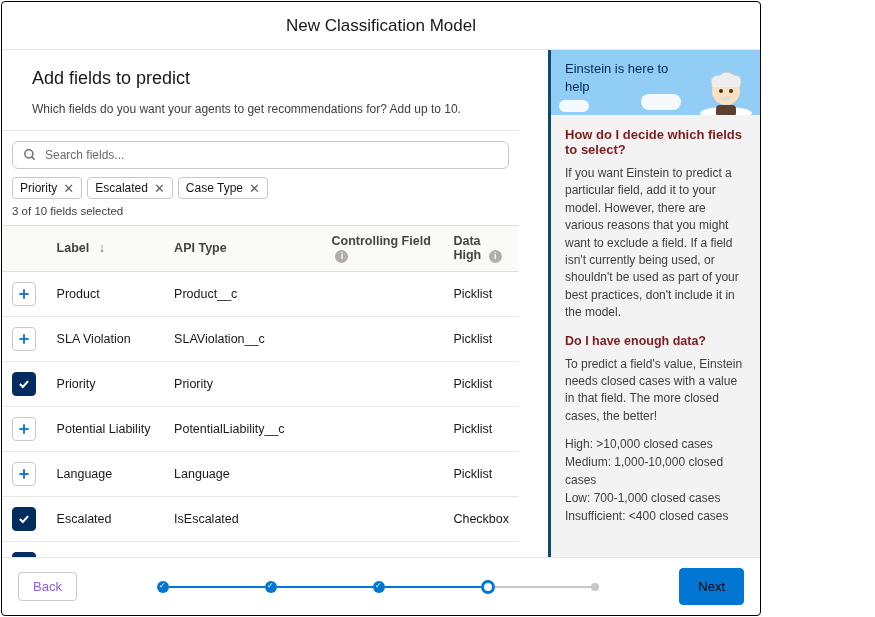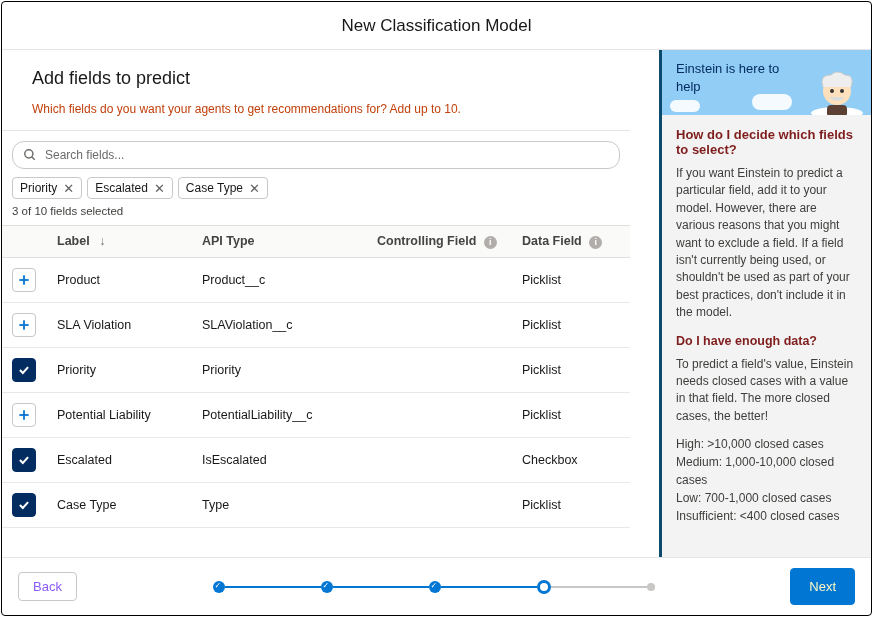--- a/index.html
+++ b/index.html
@@ -1,25 +1,25 @@
 <!DOCTYPE html>
 <html><head>
 <meta charset="utf-8">
 <style>
   * { box-sizing: border-box; margin: 0; padding: 0; }
   body { font-family: -apple-system, BlinkMacSystemFont, "Segoe UI", Arial, sans-serif; background: #fff; color: #181818; width: 875px; height: 617px; overflow: hidden; }
-  .modal { width: 871px; height: 615px; margin: 1px; border: 1px solid #000; border-radius: 4px; display: flex; flex-direction: column; background:#fff; }
+  .modal { width: 760px; height: 615px; margin: 1px; border: 1px solid #000; border-radius: 4px; display: flex; flex-direction: column; background:#fff; }
   .titlebar { text-align: center; padding: 14px 0 13px; font-size: 17px; border-bottom: 1px solid #e5e5e5; font-weight: 400; }
   .body { flex:1; display:flex; min-height:0; border-bottom:1px solid #e5e5e5;}
   .left { flex:1; display:flex; flex-direction:column; min-width:0; }
   .intro { padding: 18px 30px 14px; border-bottom:1px solid #e5e5e5;}
   .intro h2 { font-size: 18px; font-weight:400; margin-bottom: 13px; }
-  .intro p { font-size: 12px; color:#c2410c; }
+  .intro p { font-size: 12px; color:#404040; }
   .searchwrap { padding: 10px 10px 8px; }
-  .sinput { display:flex; align-items:center; border:1px solid #c9c9c9; border-radius:12px; padding:6px 10px; background:#fff; }
+  .sinput { display:flex; align-items:center; border:1px solid #c9c9c9; border-radius:6px; padding:6px 10px; background:#fff; }
   .sinput svg { width:14px; height:14px; margin-right:8px; color:#706e6b; }
   .sinput input { border:none; outline:none; flex:1; font-size:12px; color:#3e3e3c; background:transparent; }
   .sinput input::placeholder{ color:#6c6c6c; }
   .chips { display:flex; gap:5px; padding: 0 10px 6px; }
   .chip { display:inline-flex; align-items:center; gap:6px; border:1px solid #c9c9c9; border-radius:4px; padding:3px 7px; font-size:12px; background:#fff; }
   .chip .x { color:#5f5f5f; cursor:pointer; font-size:13px; line-height:1; }
   .count { font-size: 11.5px; color:#3e3e3c; padding: 0 10px 8px; }
   .tablewrap { flex:1; overflow:auto; }
   table { width:100%; border-collapse:collapse; font-size:12.5px; }
   thead th { text-align:left; font-weight:700; padding:8px 10px; background:#fafaf9; border-top:1px solid #e0e0e0; border-bottom:1px solid #e0e0e0; color:#444; font-size:12.5px; }
@@ -39,21 +39,21 @@
   .bannerimg { position:absolute; right:4px; bottom:-2px; }
   .cloud { position:absolute; background:#fff; border-radius:20px; opacity:0.9; }
   .helpbody { padding:12px 14px; font-size:12px; color:#3e3e3c; overflow:auto; }
   .helpbody h3 { font-size:13px; font-weight:700; color:#7f1d1d; margin-bottom:8px; }
   .helpbody h4 { font-size:12.5px; font-weight:700; color:#7f1d1d; margin:12px 0 8px; }
   .helpbody p { line-height:1.45; margin-bottom:10px; }
   .stats { line-height:1.5; }
   .footer { display:flex; align-items:center; justify-content:space-between; padding:10px 16px; }
   .btn { border-radius:4px; font-size:13px; padding:6px 14px; cursor:pointer; }
   .btn-back { background:#fff; border:1px solid #c9c9c9; color:#8b5cf6; }
-  .btn-next { background:#0176d3; border:1px solid #0176d3; color:#fef9c3; padding:10px 18px; }
+  .btn-next { background:#0176d3; border:1px solid #0176d3; color:#000000; padding:10px 18px; }
   .stepper { flex:1; display:flex; align-items:center; justify-content:center; gap:0; }
   .step { width:12px; height:12px; border-radius:50%; position:relative; z-index:2; }
   .step.done { background:#0176d3; }
   .step.done::after { content:"✓"; color:#fff; font-size:8px; position:absolute; left:2px; top:0px; }
   .step.current { width:14px; height:14px; border:3px solid #0176d3; background:#fff; border-radius:50%; }
   .step.future { width:8px; height:8px; background:#c9c7c5; }
   .lineseg { height:2px; width:96px; background:#0176d3; }
   .lineseg.future { background:#c9c7c5; }
 </style>
 </head>
@@ -106,21 +106,21 @@
               <th class="collabel">
                 <span>Label</span>
                 <span class="sorticon">↓</span>
               </th>
               <th class="colapi"><span>API Type</span></th>
               <th class="colctrl">
                 <span>Controlling Field</span>
                 <span class="infoicon">i</span>
               </th>
               <th>
-                <span>Data Field</span>
+                <span>Data High</span>
                 <span class="infoicon">i</span>
               </th>
             </tr>
           </thead>
           <tbody id="rows">
               <tr>
                 <td>
                   <div class="addbtn">
                     <svg width="14" height="14" viewBox="0 0 24 24" fill="none" stroke="#0070d2" stroke-width="3">
                       <line x1="12" y1="4" x2="12" y2="20"></line>
@@ -164,20 +164,34 @@
                 <td>
                   <div class="addbtn">
                     <svg width="14" height="14" viewBox="0 0 24 24" fill="none" stroke="#0070d2" stroke-width="3">
                       <line x1="12" y1="4" x2="12" y2="20"></line>
                       <line x1="4" y1="12" x2="20" y2="12"></line>
                     </svg>
                   </div>
                 </td>
                 <td>Potential Liability</td>
                 <td>PotentialLiability__c</td>
+                <td></td>
+                <td>Picklist</td>
+              </tr>
+              <tr>
+                <td>
+                  <div class="addbtn">
+                    <svg width="14" height="14" viewBox="0 0 24 24" fill="none" stroke="#0070d2" stroke-width="3">
+                      <line x1="12" y1="4" x2="12" y2="20"></line>
+                      <line x1="4" y1="12" x2="20" y2="12"></line>
+                    </svg>
+                  </div>
+                </td>
+                <td>Language</td>
+                <td>Language</td>
                 <td></td>
                 <td>Picklist</td>
               </tr>
               <tr>
                 <td>
                   <div class="chkbtn">
                     <svg width="14" height="14" viewBox="0 0 24 24" fill="none" stroke="white" stroke-width="3.5">
                       <polyline points="5 12 10 17 19 7"></polyline>
                     </svg>
                   </div>

